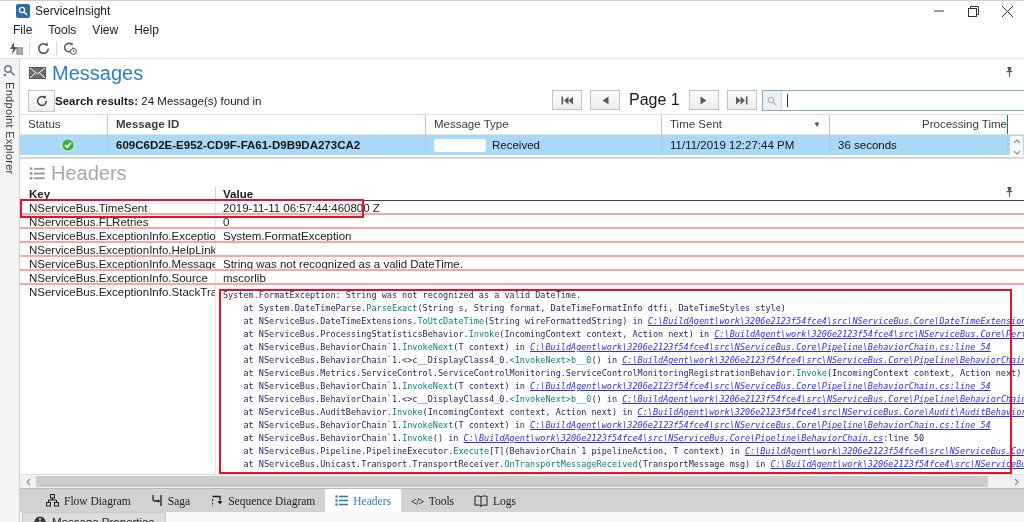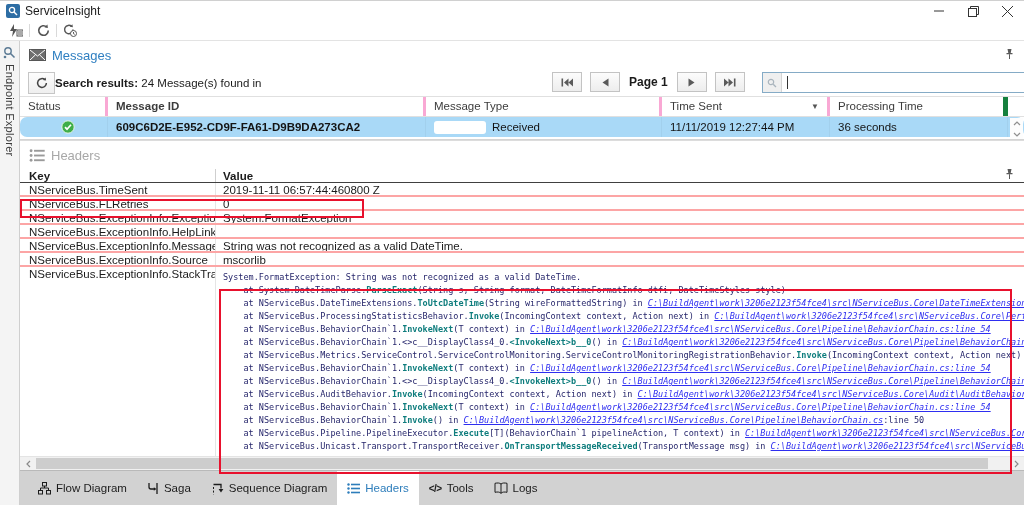--- a/index.html
+++ b/index.html
@@ -1,96 +1,96 @@
 <!DOCTYPE html>
 <html><head>
 <meta charset="utf-8">
 <style>
   * { margin:0; padding:0; box-sizing:border-box; }
   html,body { width:1024px; height:522px; }
   body { font-family:"Liberation Sans", sans-serif; font-size:12px; color:#1b1b1b; background:#fff; overflow:hidden; }
   .window { position:relative; width:1024px; height:522px; background:#fff; border-top:1px solid #d0d0d0; overflow:hidden; }
 
   
-  .titlebar { height:20px; display:flex; align-items:center; padding-left:6px; background:#fff; }
+  .titlebar { height:20px; display:flex; align-items:center; padding-left:16px; background:#fff; }
   .app-icon { width:14px; height:14px; background:#2d6da4; border-radius:2px; display:flex; align-items:center; justify-content:center; }
   .title-text { margin-left:5px; font-size:12px; }
   .win-controls { margin-left:auto; display:flex; height:20px; }
   .win-btn { width:34px; display:flex; align-items:center; justify-content:center; color:#333; }
 
   
   .menubar { height:18px; display:flex; align-items:center; padding-left:5px; background:#fff; }
   .menu-item { padding:0 8px; font-size:12px; color:#222; }
   .toolbar { height:20px; display:flex; align-items:center; padding-left:5px; background:#fff; border-bottom:1px solid #e3e3e3; color:#444; }
   .tool-btn { width:22px; height:18px; display:flex; align-items:center; justify-content:center; }
   .tool-sep { width:1px; height:13px; background:#d9d9d9; margin:0 2px; }
 
   
   .main { display:flex; height:464px; }
   .leftrail { width:20px; background:#f4f4f4; border-right:1px solid #cfcfcf; display:flex; flex-direction:column; align-items:center; padding-top:5px; }
   .rail-label { writing-mode:vertical-lr; font-size:11px; color:#3b3b3b; margin-top:5px; letter-spacing:0.3px; }
   .content { flex:1; position:relative; background:#fff; overflow:hidden; }
 
   
   .panel-title { height:28px; display:flex; align-items:center; padding-left:9px; position:relative; }
-  .panel-title .t { font-size:13px; margin-left:6px; font-weight:400; }
+  .panel-title .t { font-size:20px; margin-left:6px; font-weight:400; }
   .messages-title .t { color:#2f7fc1; }
   .headers-title { height:29px; border-top:1px solid #dcdcdc; }
   .headers-title .t { color:#a8a8a8; }
   .pin { position:absolute; right:10px; top:7px; color:#5a5a5a; }
 
   
   .searchbar { height:27px; display:flex; align-items:center; padding-left:8px; position:relative; font-size:11.5px; }
   .refresh-btn { width:27px; height:22px; border:1px solid #c6c6c6; background:linear-gradient(#fdfdfd,#efefef); display:flex; align-items:center; justify-content:center; color:#333; }
   .search-label { }
   .search-label b { font-weight:bold; }
   .pager { position:absolute; left:532px; top:3px; display:flex; align-items:center; gap:8px; }
   .pg-btn { width:30px; height:20px; border:1px solid #c3c3c3; background:linear-gradient(#fcfcfc,#ededed); display:flex; align-items:center; justify-content:center; color:#5a5a5a; }
-  .pg-label { font-size:12px; padding:0 1px;font-weight:bold; }
+  .pg-label { font-size:16px; padding:0 1px; }
   .search-box { position:absolute; left:742px; top:3px; width:280px; height:21px; border:1px solid #85abc6; background:#fff; display:flex; align-items:center; }
   .sb-mag { width:19px; height:19px; background:#efefef; border-right:1px solid #d5d5d5; display:flex; align-items:center; justify-content:center; color:#a9b4bd; }
   .sb-caret { width:1px; height:13px; background:#333; margin-left:5px; }
   .sb-input { flex:1; border:none; outline:none; height:17px; font-size:12px; padding-left:2px; font-family:"Liberation Sans",sans-serif; }
   .sb-clear { width:18px; height:19px; display:flex; align-items:center; justify-content:center; color:#444; font-size:11px; }
 
   
   .msg-table { height:44px; border-top:1px solid #e0e0e0; border-bottom:1px solid #d4d4d4; position:relative; font-size:11.5px; overflow:hidden; }
   .mt-header { display:flex; height:20px; color:#3c3c3c; border-bottom:1px solid #e0e0e0; background:#fff; }
-  .mt-hcell { border-right:3px solid #f9a8d4; padding:3px 0 0 8px; display:flex; align-items:flex-start; }
-  .mt-row { display:flex; height:20px; background:#a9d9f7; color:#141414;border-radius:7px; }
+  .mt-hcell { border-right:1px solid #f9a8d4; padding:3px 0 0 8px; display:flex; align-items:flex-start; }
+  .mt-row { display:flex; height:20px; background:#a9d9f7; color:#141414; }
   .mt-cell { border-right:1px solid rgba(0,0,0,0.04); padding:3px 0 0 8px; display:flex; align-items:center; padding-top:0; }
   .c-status { width:88px; } .c-id { width:318px;font-weight:bold; } .c-type { width:236px; } .c-sent { width:168px; } .c-ptime { width:178px; }
   .status-cell { justify-content:center; }
   .sort-arrow { margin-left:auto; margin-right:8px; color:#555; font-size:8px; padding-top:2px; }
   .redact { width:52px; height:13px; background:#fff; border-radius:3px; margin-right:6px; }
   .vscroll { position:absolute; right:1px; top:21px; width:13px; height:23px; display:flex; flex-direction:column; align-items:center; color:#909090; background:#fdfdfd; }
   .vs-btn { height:11px; display:flex; align-items:center; justify-content:center; width:13px; }
 
   
   .kv-table { height:287px; font-size:11.5px; overflow:hidden; background:#fff; }
   .kv-header { display:flex; height:14px; font-weight:bold; border-bottom:1px solid #404040; line-height:14px; }
   .kv-key-h { width:196px; padding-left:9px; border-right:1px solid #cfcfcf; }
   .kv-val-h { flex:1; padding-left:7px; }
   .kv-row { display:flex; height:14px; line-height:14px; border-bottom:2px solid #fca5a5; }
   .kv-key { width:196px; padding-left:9px; border-right:1px solid #e5e5e5; white-space:nowrap; overflow:hidden; }
   .kv-val { flex:1; padding-left:7px; white-space:nowrap; overflow:hidden; }
   .kv-row.stack { height:189px; border-bottom:none; }
   .kv-row.stack .kv-val { padding-top:4px; }
   .stack-box { font-family:"DejaVu Sans Mono", monospace; font-size:8.5px; line-height:13px; color:#26266b; white-space:pre; overflow:hidden; height:181px; }
-  .st-m { color:#0e7d7d; font-weight:bold; }
+  .st-m { color:#0e7d7d; font-weight:normal; }
   .st-l { color:#2e2ef0; font-style:italic; text-decoration:underline; }
 
   
   .hscroll { height:14px; background:#f1f1f1; position:relative; border-top:1px solid #e4e4e4; }
   .hs-btn { position:absolute; top:0; width:16px; height:13px; display:flex; align-items:center; justify-content:center; color:#8a8a8a; }
   .hs-left { left:0; } .hs-right { right:0; }
   .hs-thumb { position:absolute; left:16px; top:1px; width:952px; height:11px; background:#cdcdcd; }
 
   
-  .tabbar { height:35px; background:#d2d2d2; border-top:1px solid #b9b9b9; display:flex; align-items:stretch; padding-left:8px; }
+  .tabbar { height:24px; background:#d2d2d2; border-top:1px solid #b9b9b9; display:flex; align-items:stretch; padding-left:16px;font-family:Liberation Serif, serif; }
   .tab { display:flex; align-items:center; gap:5px; padding:0 10px; font-size:11.5px; color:#1c1c1c; }
   .tab.active { background:#fff; color:#2d7dbb; }
   .code-glyph { font-size:10px; font-weight:bold; letter-spacing:-0.5px; }
 
   
   .footer { height:13px; background:#f7f7f7; padding-left:2px; overflow:visible; }
   .mp-btn { display:inline-flex; align-items:center; gap:6px; height:18px; background:#dcdcdc; border:1px solid #c8c8c8; border-bottom:none; padding:0 11px; font-size:11.5px; color:#222; }
 
   
   .anno { position:absolute; border:2px solid #e8112d; pointer-events:none; }
@@ -125,20 +125,26 @@
           </svg>
         </div>
       <div class="win-btn">
           <svg width="11" height="11" viewBox="0 0 11 11">
             <path d="M0 0l11 11M11 0L0 11" stroke="#333"></path>
           </svg>
         </div>
     </div>
   </div>
 
+  <div class="menubar" id="menubar">
+      <div class="menu-item">File</div>
+      <div class="menu-item">Tools</div>
+      <div class="menu-item">View</div>
+      <div class="menu-item">Help</div>
+    </div>
 
   <div class="toolbar">
     <div class="tool-btn">
       <svg width="14" height="13" viewBox="0 0 14 13">
           <path d="M5 0L1 7h3l-1 6 5-8H5z" fill="#555"></path>
           <rect x="8" y="6" width="6" height="6" fill="none" stroke="#555"></rect>
           <path d="M9 8h4M9 10h4" stroke="#555"></path>
         </svg>
     </div>
     <div class="tool-sep"></div>
@@ -249,21 +255,21 @@
           <div class="mt-hcell c-id">
               <span>Message ID</span>
             </div>
           <div class="mt-hcell c-type">
               <span>Message Type</span>
             </div>
           <div class="mt-hcell c-sent">
               <span>Time Sent</span>
               <span class="sort-arrow">▼</span>
             </div>
-          <div class="mt-hcell c-ptime" style="border-right:5px solid #15803d;">
+          <div class="mt-hcell c-ptime" style="border-right:1px solid #15803d;justify-content:flex-end;">
               <span>Processing Time</span>
             </div>
         </div>
         <div class="mt-row">
           <div class="mt-cell c-status status-cell">
             <span>
               <svg width="14" height="14" viewBox="0 0 14 14">
                   <circle cx="7" cy="7" r="6.2" fill="#3fae49" stroke="#e8f6ea" stroke-width="1"></circle>
                   <path d="M4 7.2l2 2 4-4.4" fill="none" stroke="#fff" stroke-width="1.7"></path>
                 </svg>

